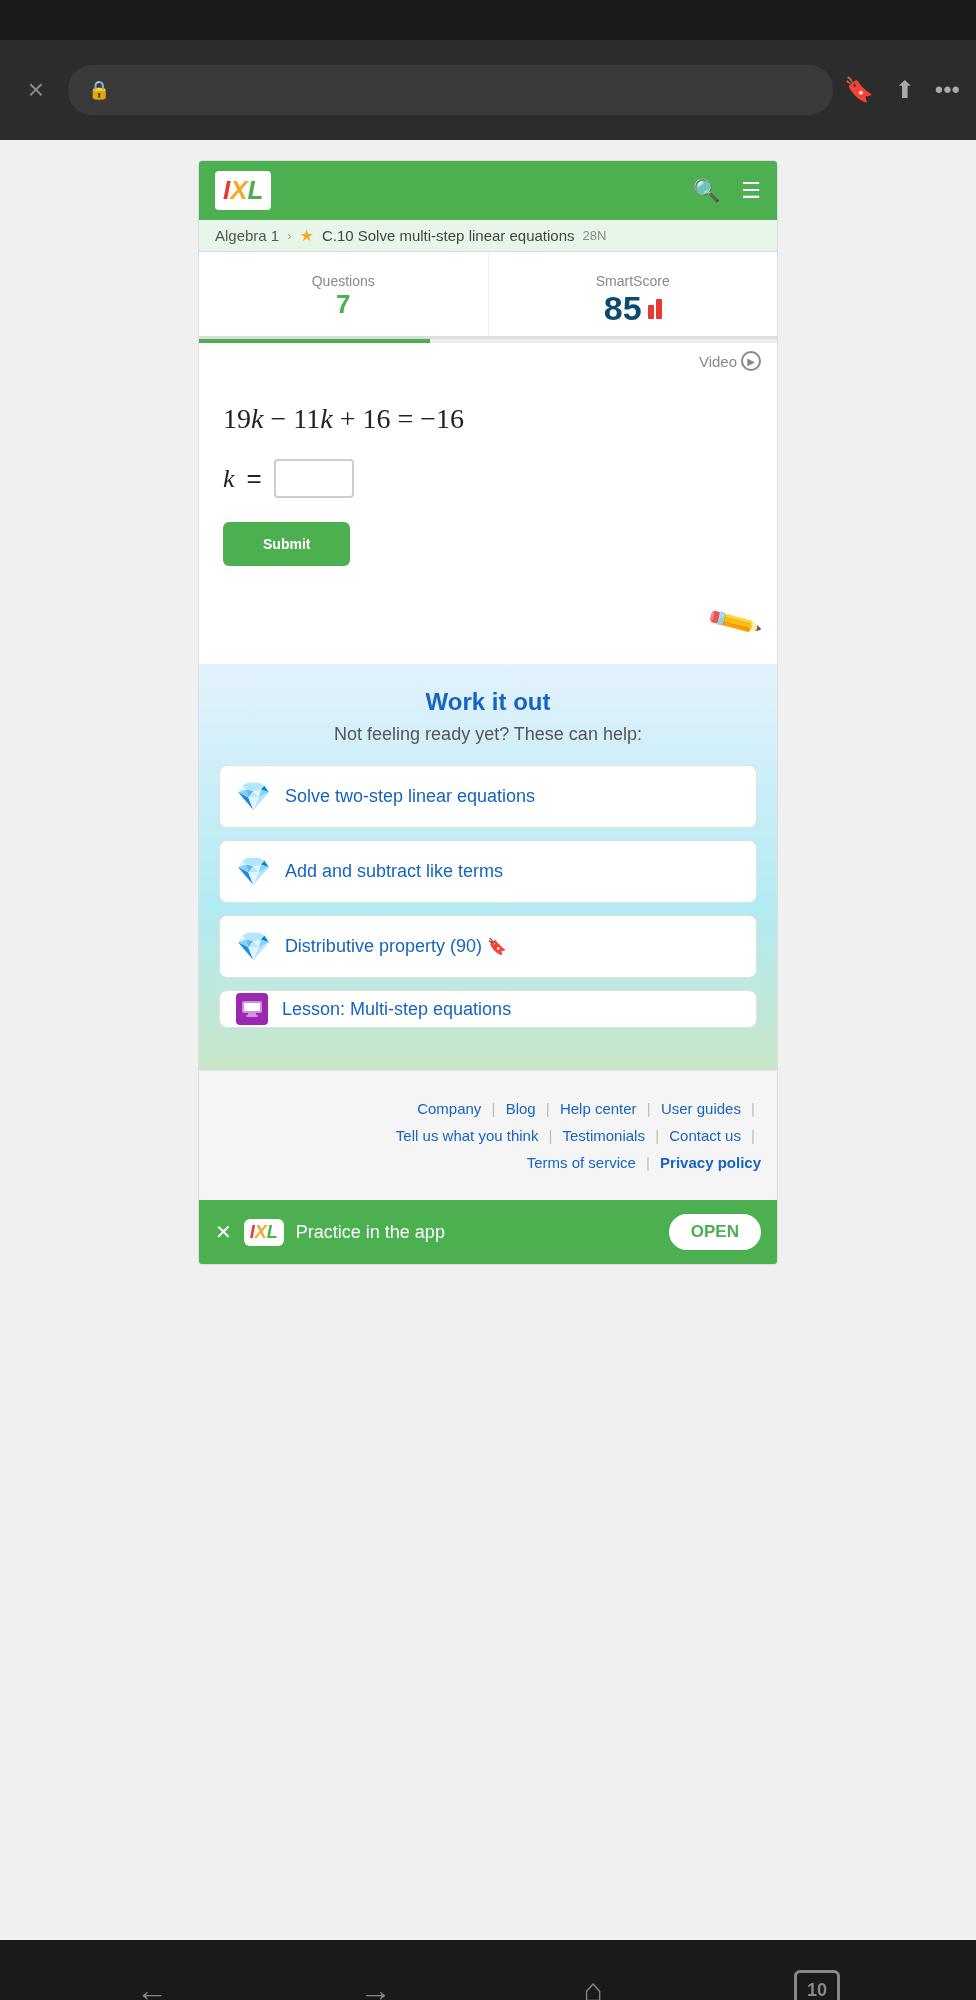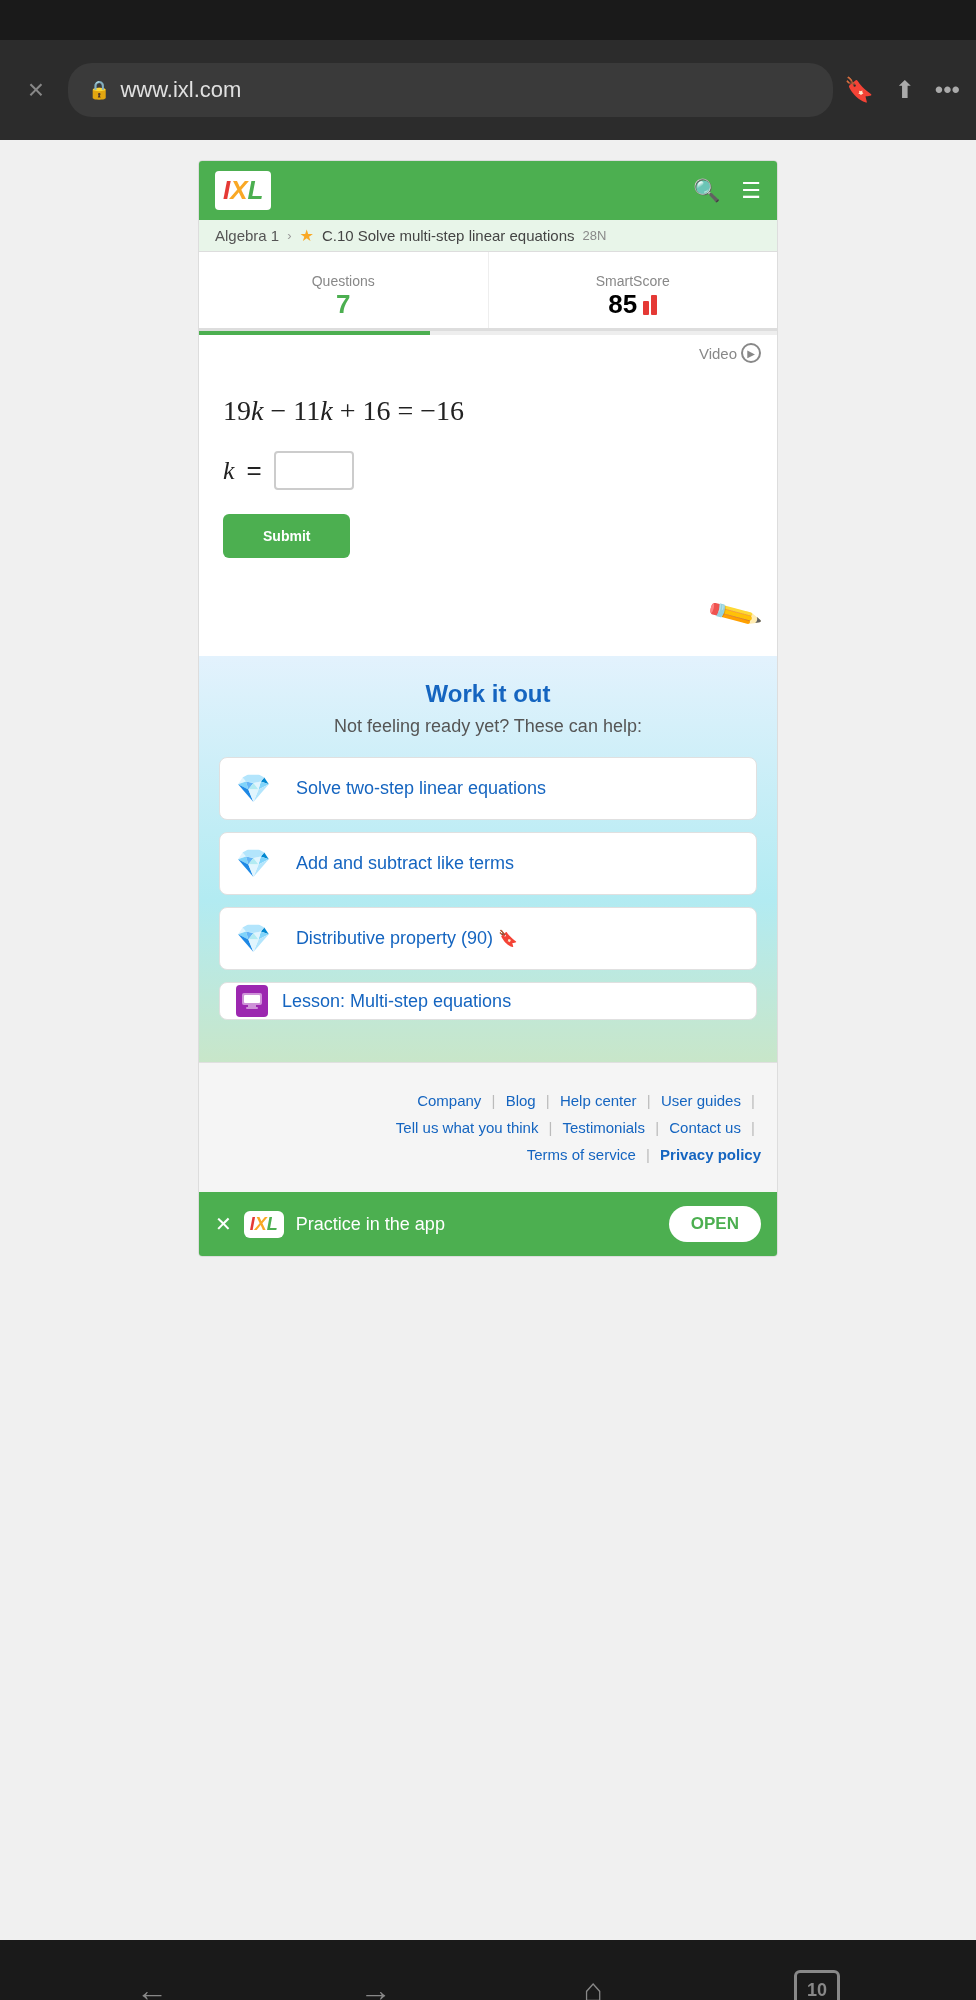--- a/index.html
+++ b/index.html
@@ -150,23 +150,23 @@
       font-size: 14px;
       color: #888;
       display: block;
     }
     .stat-value-questions {
       font-size: 26px;
       font-weight: 700;
       color: #4caf50;
     }
     .stat-value-smart {
-      font-size: 26px;
+      font-size: 34px;
       font-weight: 700;
-      color: #000000;
+      color: #0c4a6e;
     }
     .smart-score-container {
       display: flex;
       align-items: center;
       justify-content: center;
       gap: 6px;
     }
     .score-bars {
       display: flex;
       gap: 2px;
@@ -309,21 +309,20 @@
       cursor: pointer;
       border: 1px solid #e0e0e0;
     }
     .diamond-icon {
       font-size: 28px;
       flex-shrink: 0;
     }
     .help-card-text {
       font-size: 18px;
       color: #1565c0;
-      margin-left: 11px;
     }
     .lesson-card {
       background: white;
       border-radius: 8px;
       padding: 2px 16px;
       display: flex;
       align-items: center;
       gap: 14px;
       margin-bottom: 12px;
       cursor: pointer;
@@ -445,21 +444,20 @@
   </style>
 </head>
 <body>
 
 <div class="top-spacer"></div>
 
 <div class="browser-chrome">
   <div class="browser-close-btn">×</div>
   <div class="browser-address-bar">
     <span class="lock-icon">🔒</span>
-    <span class="url-text">www.ixl.com</span>
   </div>
   <div class="browser-actions">
     <span class="browser-action-icon">🔖</span>
     <span class="browser-action-icon">⬆</span>
     <span class="browser-action-icon">•••</span>
   </div>
 </div>
 
 <div class="page-content">
 

